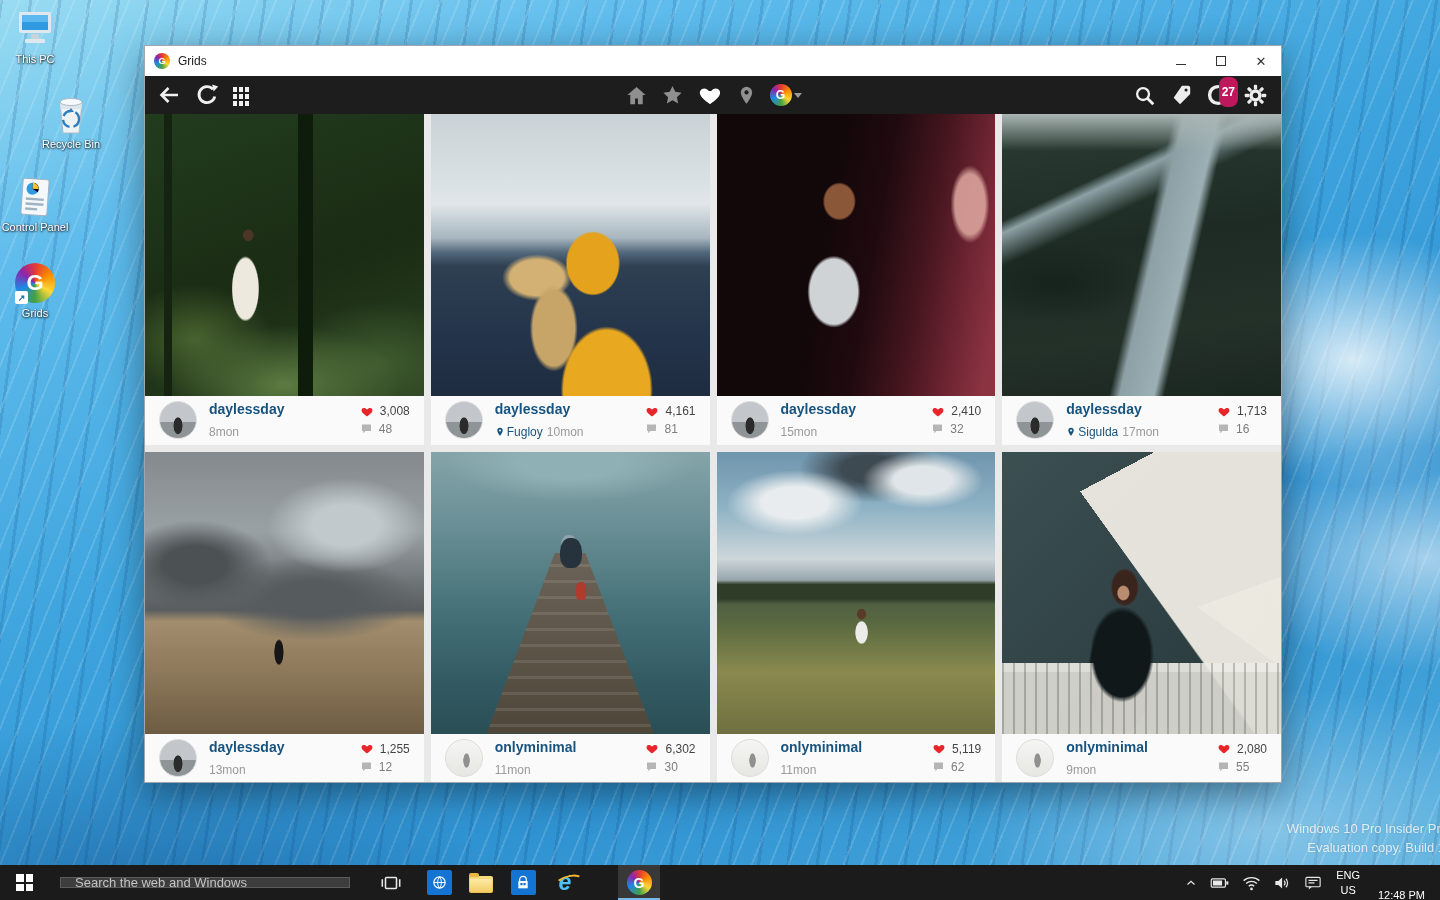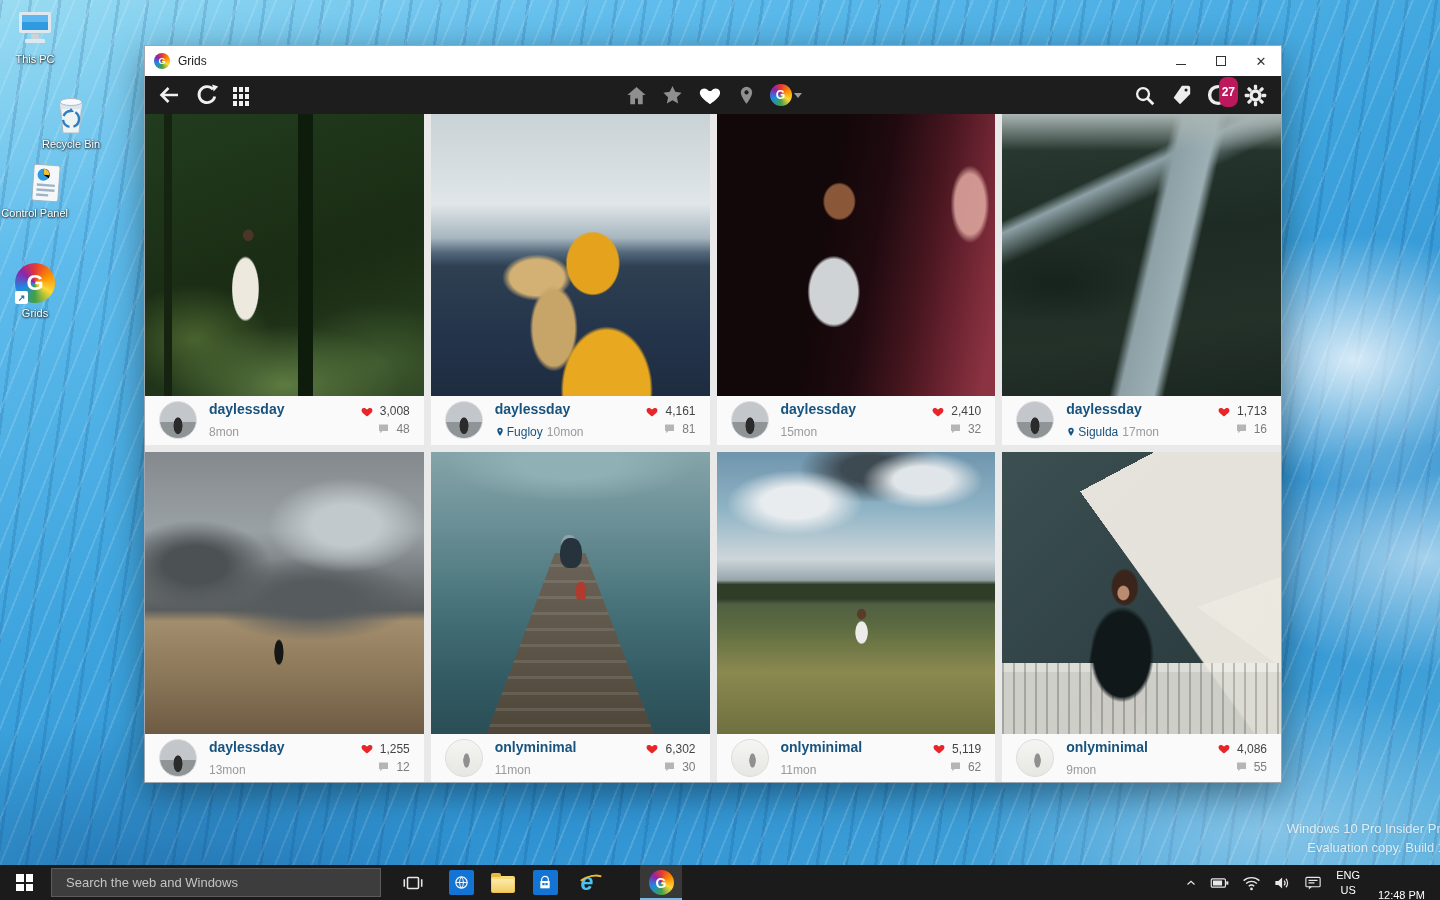--- a/index.html
+++ b/index.html
@@ -64,21 +64,21 @@
   .card { background:#fafafa; display:flex; flex-direction:column; overflow:hidden; }
   .photo { height:282px; position:relative; overflow:hidden; cursor:pointer; flex:0 0 auto; }
   .info { flex:1; display:flex; align-items:center; padding:0 14px 0 14px; background:#fafafa; }
   .av { width:38px; height:38px; border-radius:50%; border:1px solid #ddd; flex:0 0 auto; }
   .av-d { background: radial-gradient(ellipse 7px 13px at 50% 66%, #2b2b2b 60%, transparent 68%), linear-gradient(#c3c7cb 0 56%, #8f9496 56%); }
   .av-m { background: radial-gradient(ellipse 5px 11px at 57% 57%, #909090 58%, transparent 70%), linear-gradient(#f5f5f3, #e6e6e2); }
   .meta { margin-left:12px; min-width:0; }
   .uname { font-size:14px; font-weight:bold; color:#17537f; cursor:pointer; }
   .sub { margin-top:8px; font-size:12px; color:#9a9a9a; display:flex; align-items:center; gap:4px; }
   .loc { color:#17537f; cursor:pointer; display:flex; align-items:center; gap:2px; }
-  .stats { margin-left:auto; display:flex; flex-direction:column; align-items:flex-end; gap:4px; }
+  .stats { margin-left:auto; display:flex; flex-direction:column; align-items:flex-start; gap:4px; }
   .stat { display:flex; align-items:center; gap:6px; font-size:12px; }
   .stat.likes { color:#444; }
   .stat.comments { color:#7d7d7d; }
 
   
   .p0 { background:
     radial-gradient(ellipse 8px 9px at 37% 43%, #4a3526 60%, transparent 70%),
     radial-gradient(ellipse 22px 52px at 36% 62%, #eee9df 58%, transparent 63%),
     linear-gradient(#0e1c0c,#0e1c0c) 58% 0/15px 100% no-repeat,
     linear-gradient(#142410,#142410) 7% 0/8px 100% no-repeat,
@@ -145,21 +145,21 @@
   .watermark { position:absolute; right:-34px; bottom:42px; text-align:right; color:rgba(255,255,255,.78); font-size:13px; line-height:1.45; text-shadow:0 0 2px rgba(0,0,0,.15); }
 
   
   .taskbar { position:absolute; left:0; bottom:0; width:1440px; height:35px; background:#1b1b1b; display:flex; align-items:stretch; z-index:10; }
   .start-btn { width:48px; display:flex; align-items:center; justify-content:center; cursor:pointer; }
   .win-flag { width:17px; height:17px; background:
       linear-gradient(#fff,#fff) 0 0/8px 8px no-repeat,
       linear-gradient(#fff,#fff) 10px 0/7px 8px no-repeat,
       linear-gradient(#fff,#fff) 0 10px/8px 7px no-repeat,
       linear-gradient(#fff,#fff) 10px 10px/7px 7px no-repeat; }
-  .search-box { width:330px; background:#3d3d3d; border:1px solid #5b5b5b; display:flex; align-items:center; margin:3px; }
+  .search-box { width:290px; background:#3d3d3d; border:1px solid #5b5b5b; display:flex; align-items:center; margin:12px; }
   .search-box input { background:transparent; border:none; outline:none; color:#ddd; font-size:13px; width:100%; padding:0 14px; font-family:"Liberation Sans", sans-serif; }
   .search-box input::placeholder { color:#c4c4c4; }
   .tb-item { width:42px; display:flex; align-items:center; justify-content:center; cursor:pointer; position:relative; }
   .tb-item.active { background:rgba(255,255,255,.13); box-shadow:inset 0 -2px 0 #78b9ea; }
   .tile { width:25px; height:25px; border-radius:2px; background:#1474d4; display:flex; align-items:center; justify-content:center; }
   .folder-ico { position:relative; width:24px; height:17px; background:linear-gradient(#f9dd7f,#edbf4c); border-radius:2px; margin-top:3px; }
   .folder-ico::before { content:""; position:absolute; top:-3px; left:0; width:10px; height:4px; background:#e8b93f; border-radius:2px 2px 0 0; }
   .folder-ico::after { content:""; position:absolute; left:1px; right:1px; top:3px; bottom:1px; background:linear-gradient(#fdeaa8,#f3cd66); border-radius:1px; }
   .ie-e { position:relative; color:#4cc2f1; font-size:23px; font-weight:bold; font-style:italic; line-height:1; }
   .ie-e::after { content:""; position:absolute; left:-3px; top:4px; width:24px; height:11px; border:2px solid transparent; border-top-color:#f2b632; border-radius:50%; transform:rotate(-12deg); }
@@ -194,21 +194,21 @@
         <path d="M8 10 L30 10 L27 40 L11 40 Z" fill="#eef3f6" stroke="#aebcc6"></path>
         <path d="M8 10 L30 10 L29.5 16 L8.5 16 Z" fill="#dde6ec"></path>
         <ellipse cx="19" cy="9" rx="11" ry="3.5" fill="#f7fafc" stroke="#aebcc6"></ellipse>
         <circle cx="19" cy="26" r="8" fill="none" stroke="#2f7fc0" stroke-width="2.4" stroke-dasharray="10 4"></circle>
         <path d="M19 15 l3 4 h-6 z" fill="#2f7fc0"></path>
       </svg>
     </div>
     <span class="lbl">Recycle Bin</span>
   </div>
 
-  <div class="dicon" style="left:2px; top:162px;align-items:flex-end;">
+  <div class="dicon" style="left:2px; top:176px;">
     <div class="dicon-art">
       <svg class="ico" width="40" height="42" viewBox="0 0 40 42">
         <g transform="rotate(4 20 21)">
           <rect x="7" y="3" width="26" height="36" rx="2" fill="#f4f8fb" stroke="#9fb3c2"></rect>
           <circle cx="17" cy="13" r="6" fill="#2f9ae0"></circle>
           <path d="M17 13 L17 7 A6 6 0 0 1 22.5 16 Z" fill="#f2c military"></path>
           <path d="M17 13 L17 7 A6 6 0 0 1 23 13 Z" fill="#f2c12e"></path>
           <rect x="11" y="22" width="18" height="2.4" fill="#9fb3c2"></rect>
           <rect x="11" y="27" width="18" height="2.4" fill="#9fb3c2"></rect>
           <rect x="11" y="32" width="12" height="2.4" fill="#9fb3c2"></rect>
@@ -555,21 +555,21 @@
             <div class="uname">onlyminimal</div>
             <div class="sub">
                 <span>9mon</span>
               </div>
           </div>
           <div class="stats">
             <div class="stat likes">
                 <svg class="ico" width="14" height="13" viewBox="0 0 24 24">
                   <path d="M12 21s-7.6-4.8-9.6-9.1C.9 8.5 3 5.4 6.2 5.4c2 0 3.6 1 4.5 2.5h2.6c.9-1.5 2.5-2.5 4.5-2.5 3.2 0 5.3 3.1 3.8 6.5C19.6 16.2 12 21 12 21z" fill="#e8262a"></path>
                 </svg>
-                <span>4,086</span>
+                <span>2,080</span>
               </div>
             <div class="stat comments">
                 <svg class="ico" width="13" height="12" viewBox="0 0 24 24">
                   <path d="M3 3h18v13H10l-4.5 4.5V16H3z" fill="#b5b5b5"></path>
                 </svg>
                 <span>55</span>
               </div>
           </div>
         </div>
       </div>

